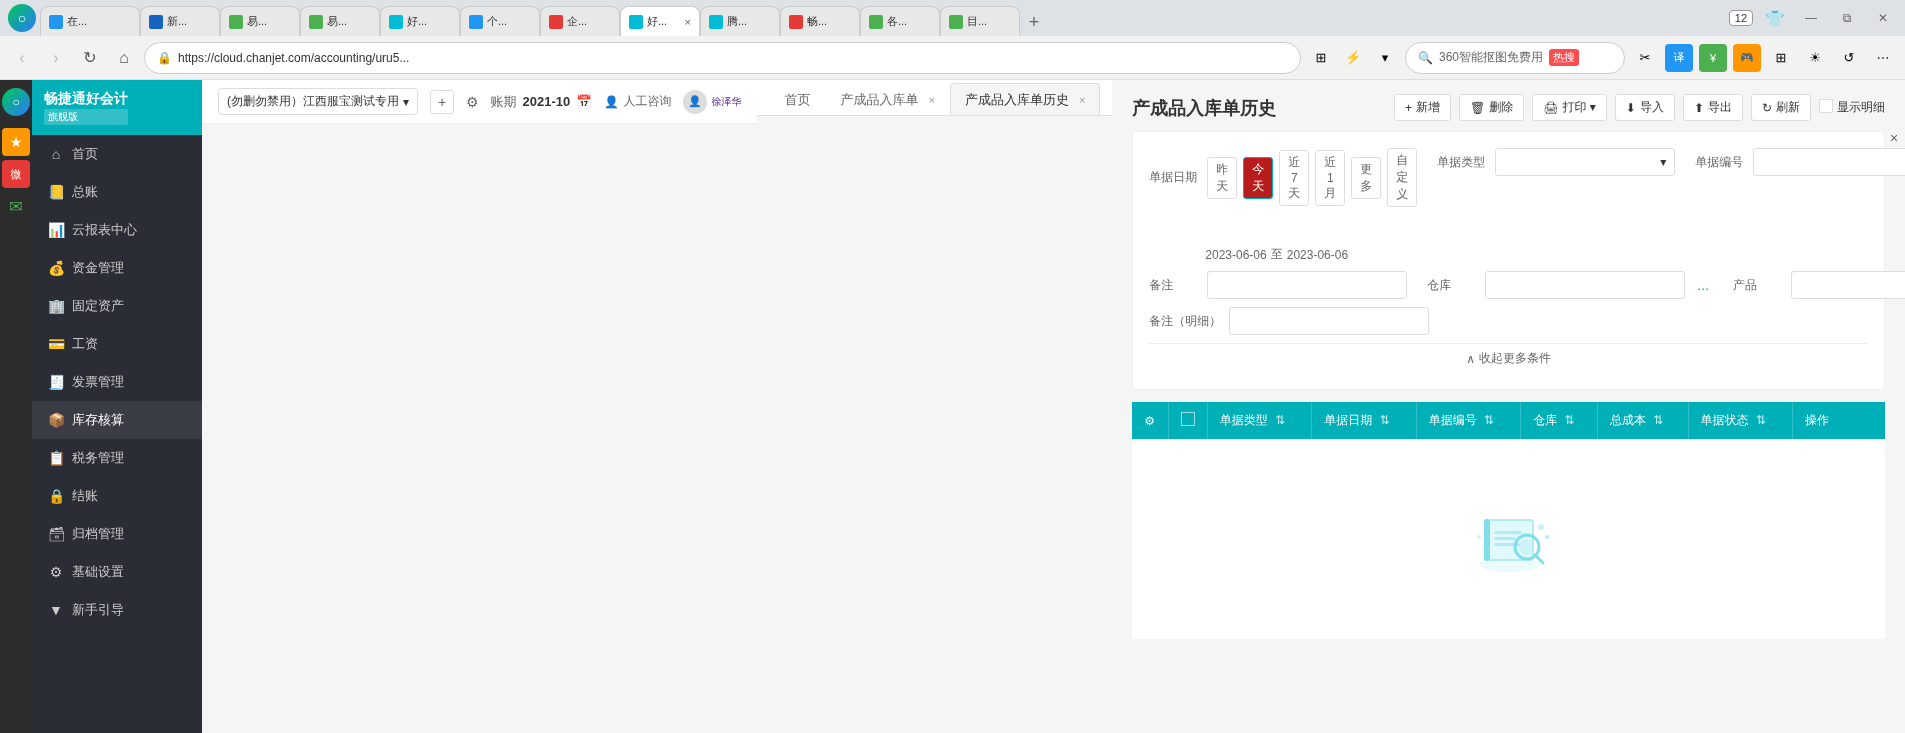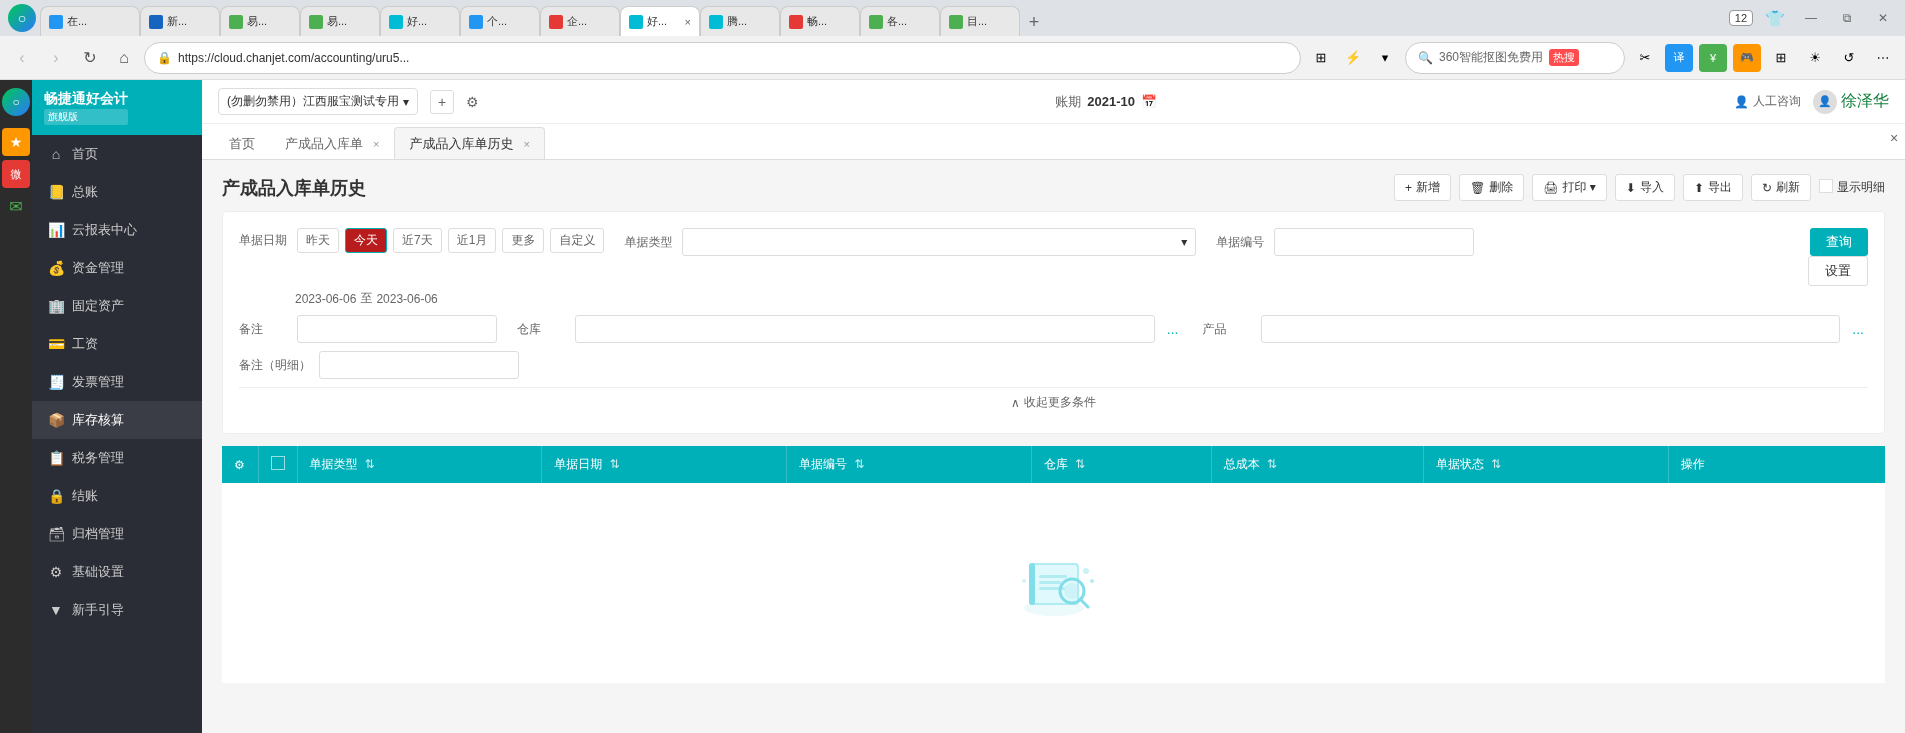--- a/index.html
+++ b/index.html
@@ -40,21 +40,21 @@
     .sidebar-header { background: #00b0b9; padding: 10px 12px; display: flex; align-items: center; gap: 8px; }
     .sidebar-logo-text { color: white; font-size: 14px; font-weight: bold; line-height: 1.2; }
     .sidebar-tag { background: rgba(255,255,255,0.2); color: white; font-size: 10px; padding: 1px 4px; border-radius: 2px; margin-top: 2px; }
     .sidebar-nav { flex: 1; overflow-y: auto; }
     .sidebar-nav::-webkit-scrollbar { width: 0; }
     .nav-item { display: flex; align-items: center; gap: 8px; padding: 10px 16px; color: #ccc; cursor: pointer; font-size: 13px; }
     .nav-item.active { background: #3a3d45; color: white; }
     .nav-item .nav-icon { font-size: 14px; width: 16px; text-align: center; }
 
     
-    .main-content { flex: 1; display: flex; flex-direction: column; overflow: hidden; background: #f5f5f5; }
+    .main-content { flex: 1; display: flex; overflow: hidden; background: #f5f5f5; }
 
     
     .top-bar { height: 44px; background: white; border-bottom: 1px solid #eee; display: flex; align-items: center; padding: 0 16px; gap: 12px; }
     .company-selector { display: flex; align-items: center; gap: 4px; padding: 4px 8px; border: 1px solid #ddd; border-radius: 4px; cursor: pointer; font-size: 12px; color: #333; background: white; }
     .period-info { display: flex; align-items: center; gap: 6px; font-size: 13px; color: #333; margin-left: auto; }
     .period-label { color: #666; }
     .period-value { color: #333; font-weight: bold; }
     .top-bar-right { display: flex; align-items: center; gap: 12px; margin-left: auto; }
     .user-service { display: flex; align-items: center; gap: 4px; color: #666; font-size: 12px; cursor: pointer; }
     .user-avatar { width: 24px; height: 24px; border-radius: 50%; background: #ddd; display: flex; align-items: center; justify-content: center; font-size: 11px; color: #666; }
@@ -325,21 +325,21 @@
         </div>
         <div class="top-bar-right">
           <div class="user-service">
             <span>👤</span>
             <span>人工咨询</span>
           </div>
           <div style="display:flex;align-items:center;gap:4px;cursor:pointer;">
             <div class="user-avatar">
               <span style="font-size:11px;color:#666;">👤</span>
             </div>
-            <span style="font-size:16px;color:#15803d;">徐泽华</span>
+            <span style="font-size:10px;color:#4c1d95;">徐泽华</span>
           </div>
         </div>
       </div>
 
       <div class="page-tabs">
         <div class="page-tab">
           <span>首页</span>
         </div>
         <div class="page-tab">
           <span>产成品入库单</span>

